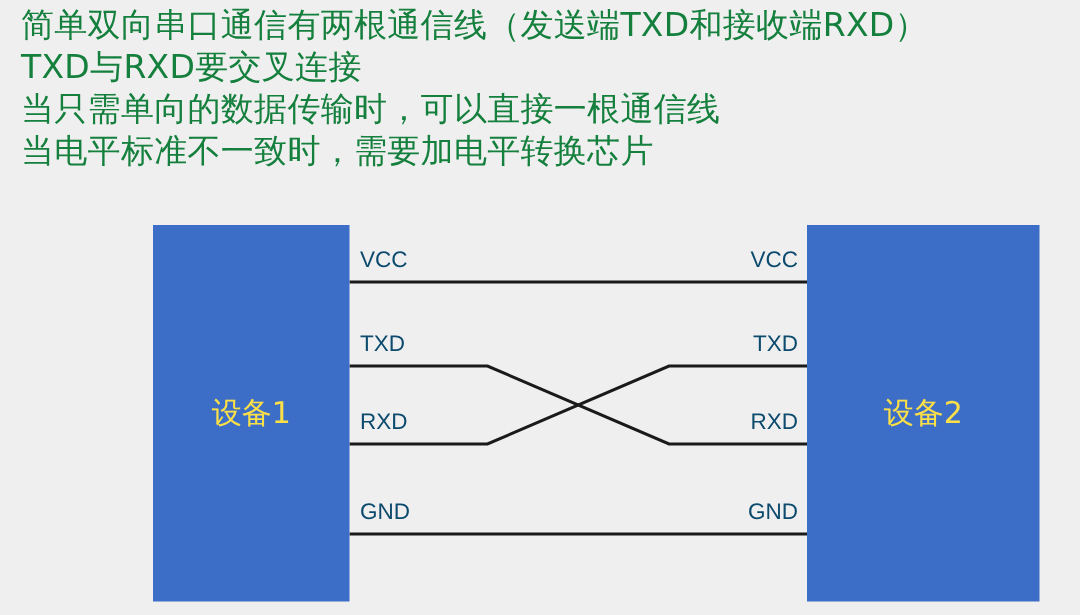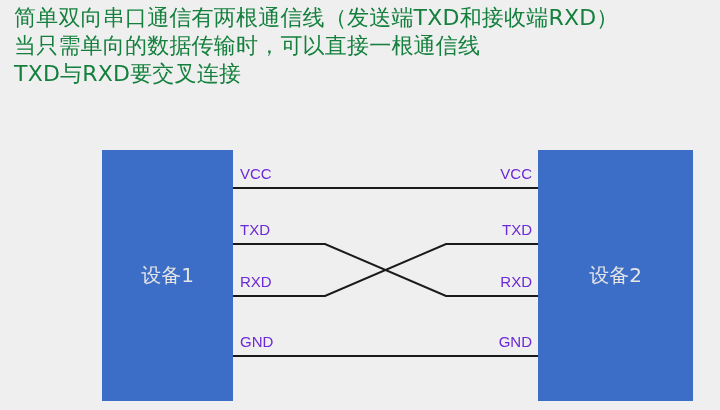--- a/index.html
+++ b/index.html
@@ -29,46 +29,47 @@
     .diagram {
       position: absolute;
       left: 0;
       top: 0;
       width: 720px;
       height: 410px;
     }
     .device {
       position: absolute;
       background: #3d6ec7;
-      color: #e5e5e5;
+      color: #fde047;
       display: flex;
       align-items: center;
       justify-content: center;
       font-size: 20px;
       font-family: "DejaVu Sans", sans-serif;
     }
     .device-left { left: 102px; top: 150px; width: 131px; height: 251px; }
     .device-right { left: 538px; top: 150px; width: 155px; height: 251px; }
     .pin-label {
       position: absolute;
       font-family: "Liberation Sans", sans-serif;
       font-size: 15px;
-      color: #6d28d9;
+      color: #0c4a6e;
       line-height: 16px;
     }
     .pin-left { left: 240px; }
     .pin-right { right: 188px; text-align: right; }
   </style>
 </head>
 <body>
 
 <div class="text-block">
   <div class="text-line">简单双向串口通信有两根通信线（发送端TXD和接收端RXD）</div>
+  <div class="text-line">TXD与RXD要交叉连接</div>
   <div class="text-line">当只需单向的数据传输时，可以直接一根通信线</div>
-  <div class="text-line">TXD与RXD要交叉连接</div>
+  <div class="text-line">当电平标准不一致时，需要加电平转换芯片</div>
 </div>
 
 <svg class="diagram" width="720" height="410" viewBox="0 0 720 410">
 
   <line x1="233" y1="188" x2="538" y2="188" stroke="#1a1a1a" stroke-width="2"></line>
 
   <polyline points="233,244 325,244 446,296 538,296" fill="none" stroke="#1a1a1a" stroke-width="2"></polyline>
 
   <polyline points="233,296 325,296 446,244 538,244" fill="none" stroke="#1a1a1a" stroke-width="2"></polyline>
 

